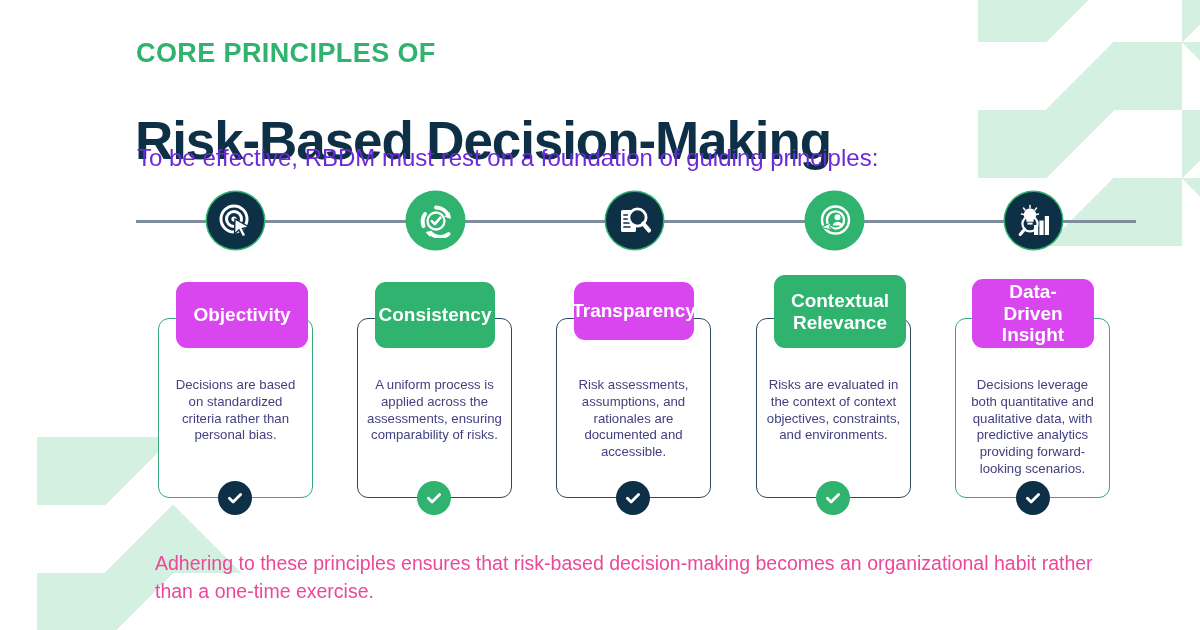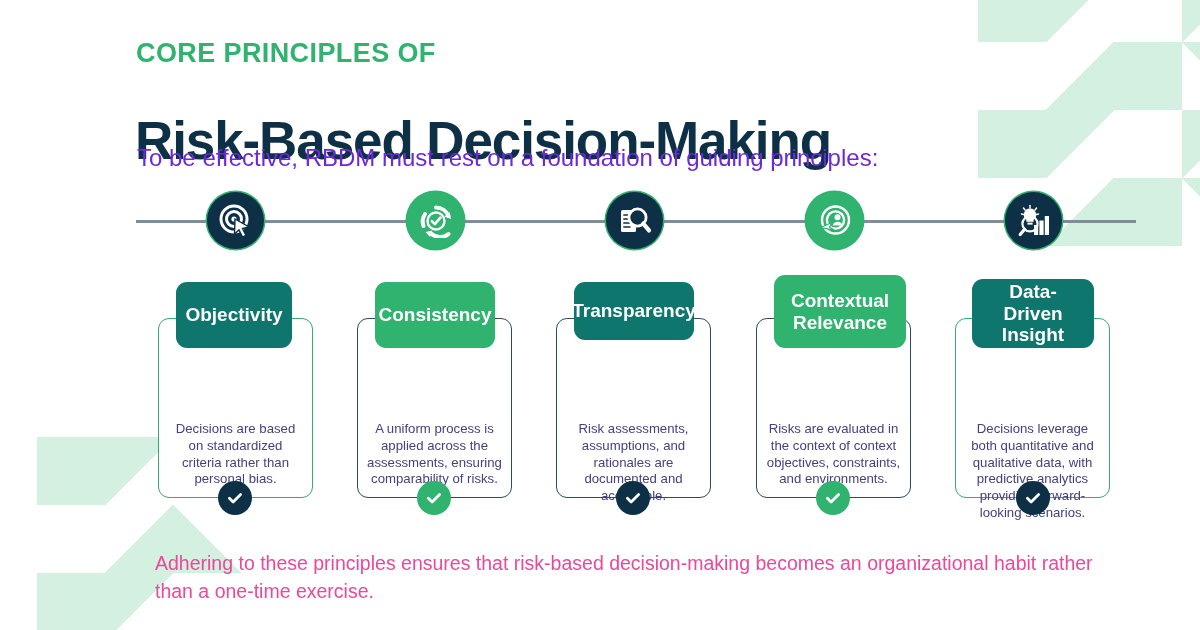--- a/index.html
+++ b/index.html
@@ -64,29 +64,28 @@
   .card.b-green{border:1.3px solid #3aa878;}
   .card.b-navy{border:1.3px solid #2c4a5e;}
 
   .badge{
     position:absolute;border-radius:11px;
     display:flex;align-items:center;justify-content:center;
     text-align:center;color:#ffffff;
     font-size:19px;font-weight:bold;line-height:1.15;
     padding:0 8px;box-sizing:border-box;z-index:3;
   }
-  .badge.navy{background:#0f766e;}
+  .badge.navy{background:#d946ef;}
   .badge.green{background:#2fb36f;}
 
   .card-body{
     position:absolute;left:0;right:0;top:58px;
     padding:0 9px;box-sizing:border-box;
     text-align:center;font-size:13.2px;line-height:1.27;
     color:#434180;
-    margin-top:44px;
   }
   .check{
     position:absolute;width:34px;height:34px;border-radius:50%;
     display:flex;align-items:center;justify-content:center;z-index:4;
   }
   .check.navy{background:#0e3046;}
   .check.green{background:#2fb36f;}
   .check svg{display:block;}
 
   
@@ -209,21 +208,21 @@
           <rect x="17" y="21" width="4.2" height="10" fill="#fff"></rect>
           <rect x="22.4" y="16.5" width="4.2" height="14.5" fill="#fff"></rect>
           <rect x="27.8" y="12" width="4.2" height="19" fill="#fff"></rect>
         </svg>
       </span>
     </div>
 
     <div class="card b-green" style="left:122px">
       <div class="card-body">Decisions are based on standardized criteria rather than personal bias.</div>
     </div>
-    <div class="badge navy" style="left:140px;top:282px;width:116px;height:66px">Objectivity</div>
+    <div class="badge navy" style="left:140px;top:282px;width:132px;height:66px">Objectivity</div>
     <div class="check navy" style="left:182px;top:481px">
       <span>
         <svg width="18" height="18" viewBox="0 0 18 18">
             <path d="M3.4 9.2 L7.1 12.9 L14.6 5.4" fill="none" stroke="#fff" stroke-width="2.8" stroke-linecap="round" stroke-linejoin="round"></path>
           </svg>
       </span>
     </div>
 
     <div class="card b-navy" style="left:321px">
       <div class="card-body">A uniform process is applied across the assessments, ensuring comparability of risks.</div>

